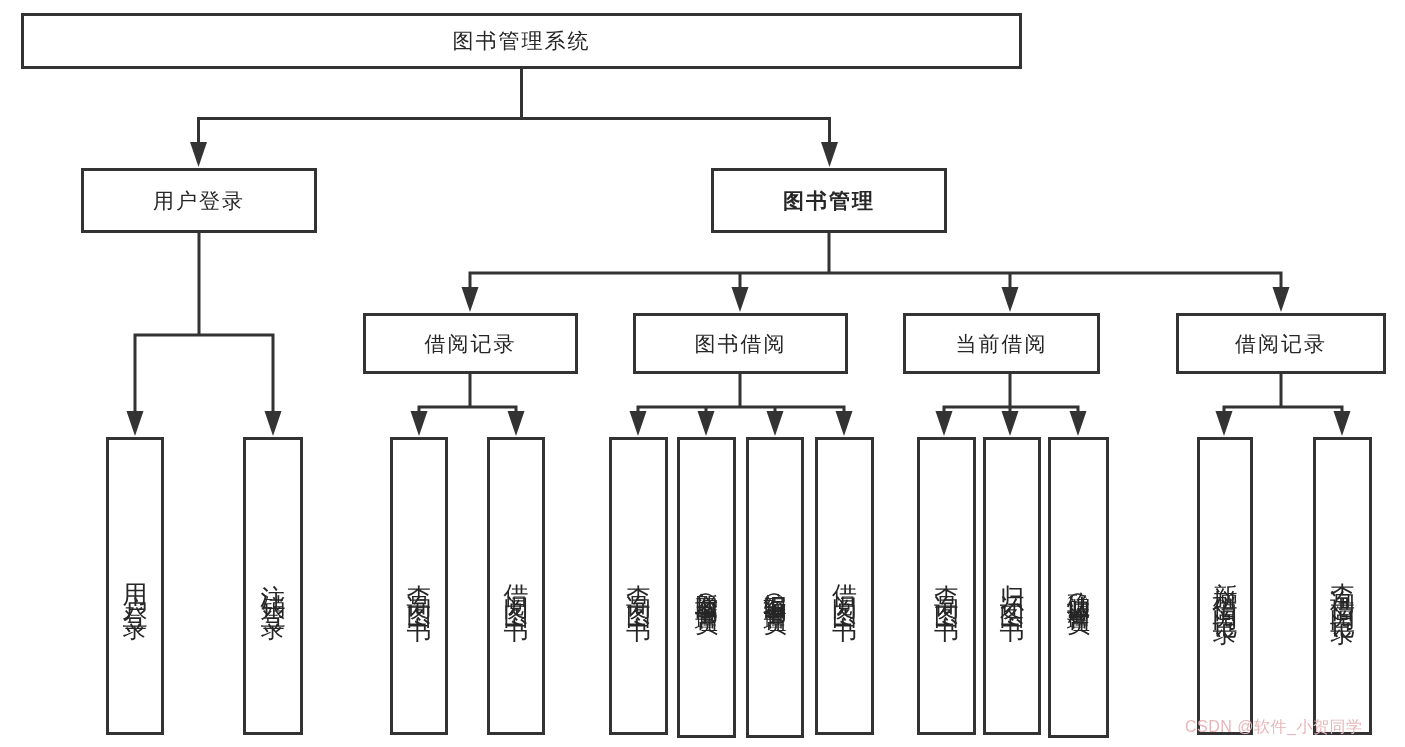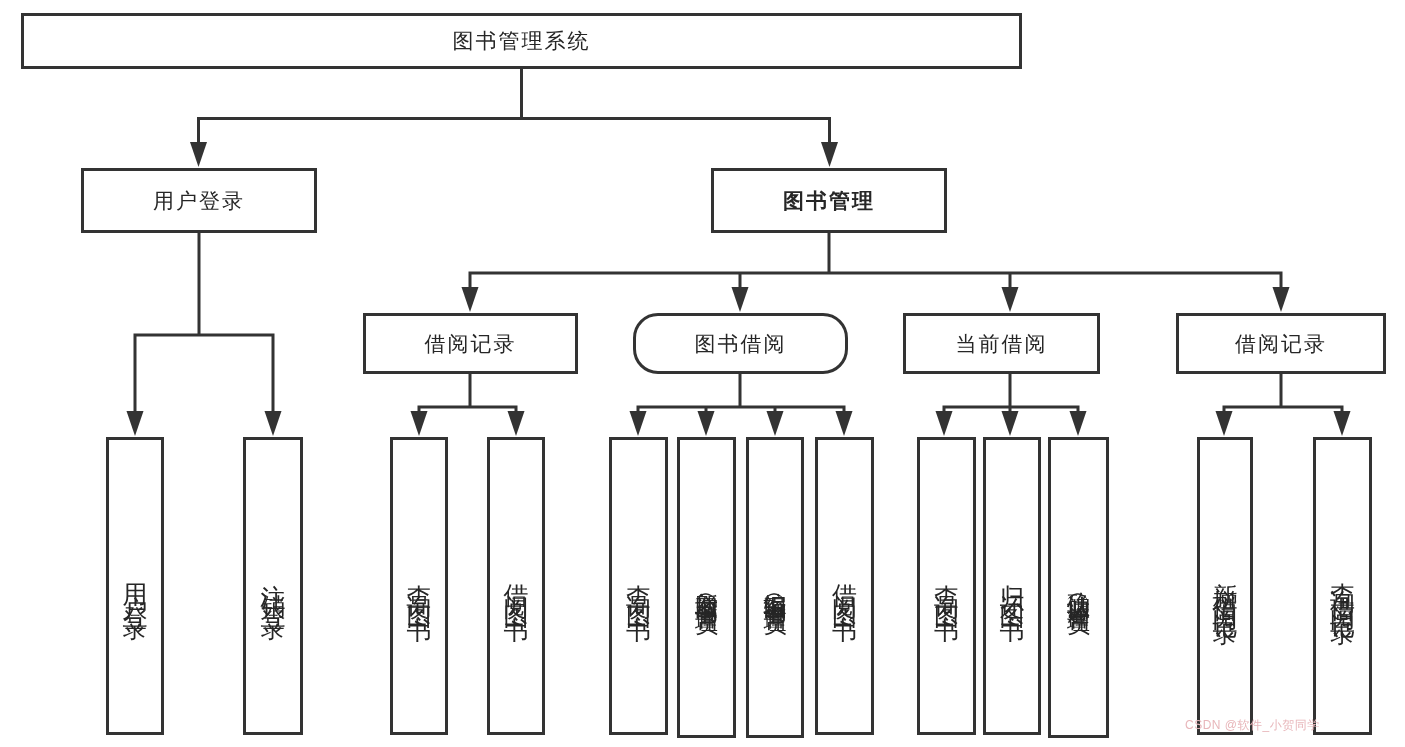--- a/index.html
+++ b/index.html
@@ -32,21 +32,21 @@
   .vnode.tight {
     font-size:23px;
     letter-spacing:3px;
   }
   .vnode.medium {
     letter-spacing:8px;
   }
   #watermark {
     position:absolute;
     left:1185px; top:717px;
-    font-size:12px;
+    font-size:16px;
     letter-spacing:0.5px;
     color:#e8b6ba;
     white-space:nowrap;
     z-index:5;
     pointer-events:none;
   }
 </style>
 </head>
 <body>
 
@@ -91,21 +91,21 @@
       <polygon points="1342,436 1333.5,411 1350.5,411"></polygon>
     </g>
   </svg>
 
   <div class="node" style="left:21px; top:13px; width:1001px; height:56px;">图书管理系统</div>
 
   <div class="node" style="left:81px; top:168px; width:236px; height:65px;">用户登录</div>
   <div class="node" style="left:711px; top:168px; width:236px; height:65px;font-weight:bold;">图书管理</div>
 
   <div class="node" style="left:363px; top:313px; width:215px; height:61px;">借阅记录</div>
-  <div class="node" style="left:633px; top:313px; width:215px; height:61px;border-radius:25px;">图书借阅</div>
+  <div class="node" style="left:633px; top:313px; width:215px; height:61px;">图书借阅</div>
   <div class="node" style="left:903px; top:313px; width:197px; height:61px;">当前借阅</div>
   <div class="node" style="left:1176px; top:313px; width:210px; height:61px;">借阅记录</div>
 
   <div class="node vnode" style="left:106px; top:437px; width:58px; height:298px;">用户登录</div>
   <div class="node vnode" style="left:243px; top:437px; width:60px; height:298px;">注销登录</div>
 
   <div class="node vnode" style="left:390px; top:437px; width:58px; height:298px;">查询图书</div>
   <div class="node vnode" style="left:487px; top:437px; width:58px; height:298px;">借阅图书</div>
 
   <div class="node vnode" style="left:609px; top:437px; width:59px; height:298px;">查询图书</div>

